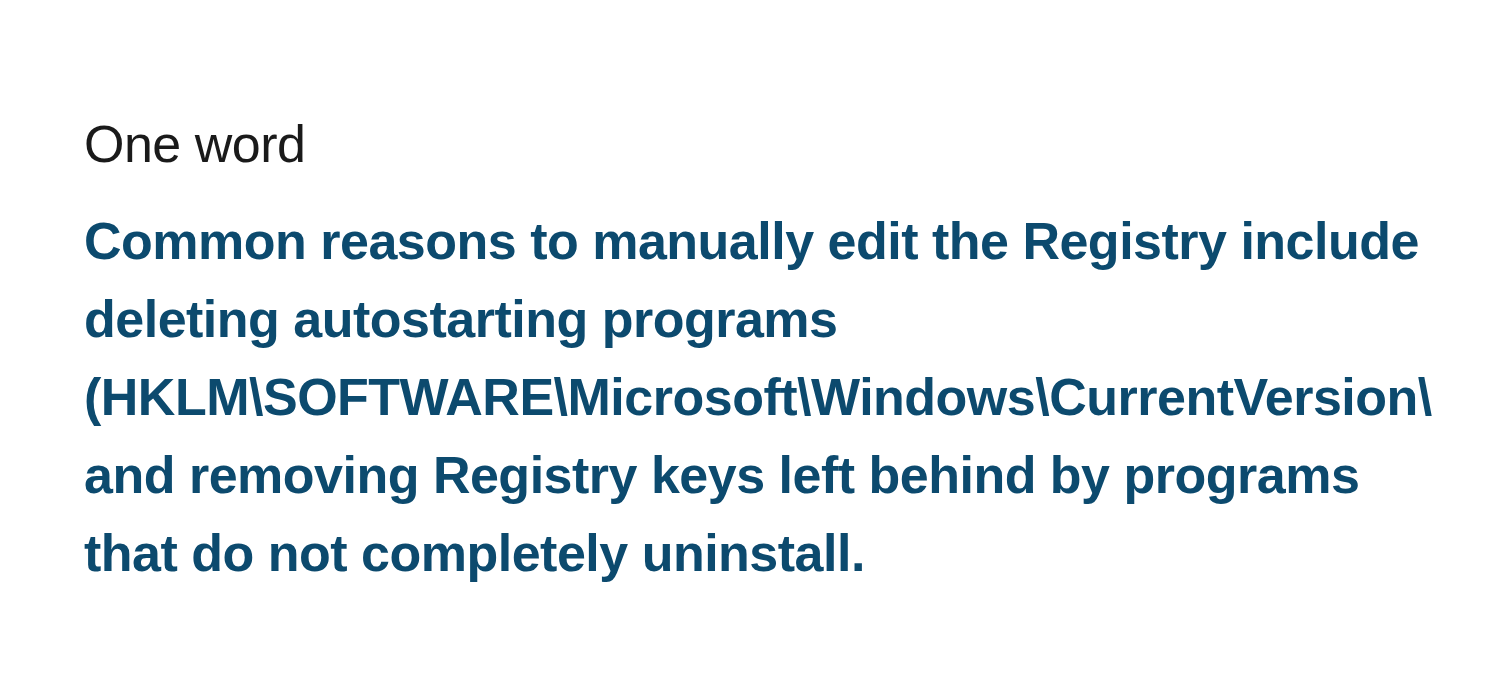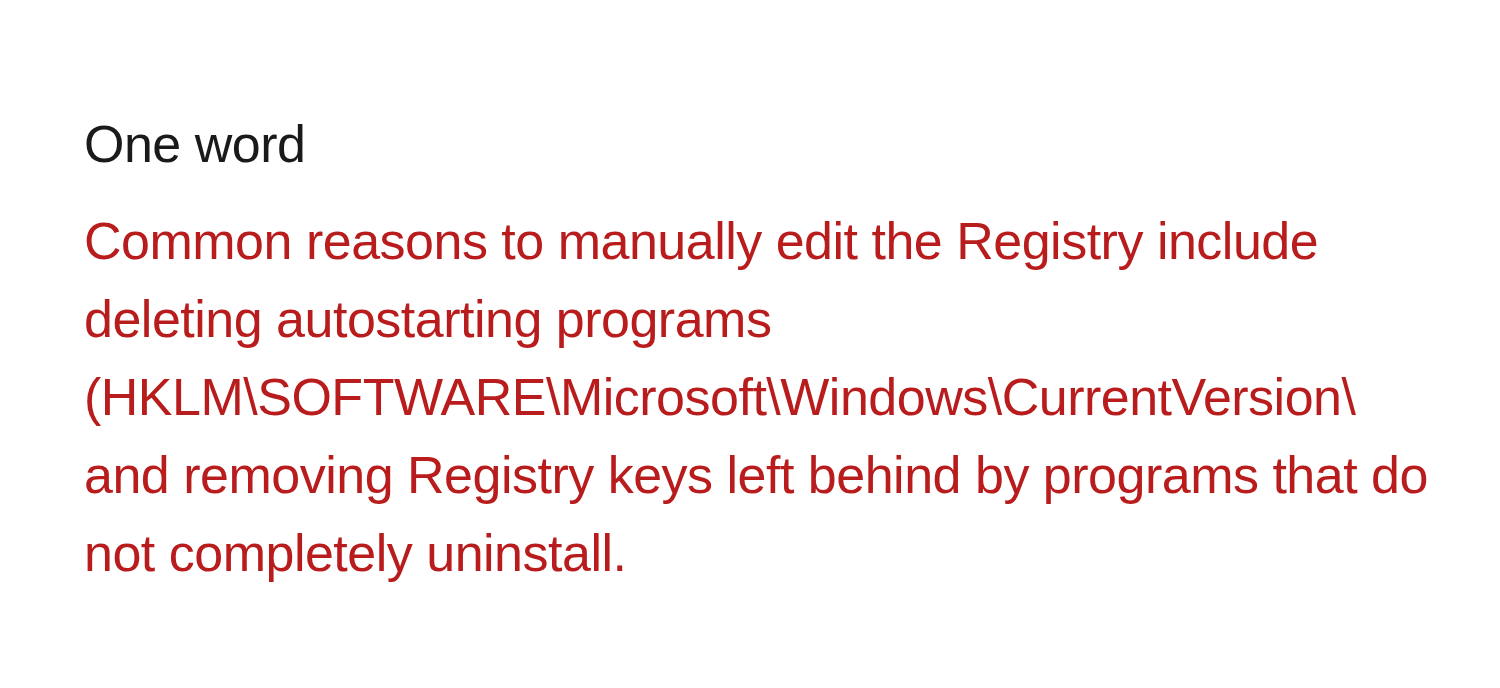--- a/index.html
+++ b/index.html
@@ -17,22 +17,22 @@
     }
     .heading {
       font-size: 52px;
       font-weight: 400;
       color: #1a1a1a;
       margin-bottom: 28px;
       letter-spacing: -0.5px;
     }
     .body-text {
       font-size: 52px;
-      font-weight: 400;
-      color: #b91c1c;
+      font-weight: 700;
+      color: #0c4a6e;
       line-height: 1.5;
       letter-spacing: -0.5px;
       word-break: break-word;
     }
   </style>
 </head>
 <body>
 
 <div class="heading">One word</div>
 <div class="body-text">Common reasons to manually edit the Registry include deleting autostarting programs (HKLM\SOFTWARE\Microsoft\Windows\CurrentVersion\ and removing Registry keys left behind by programs that do not completely uninstall.</div>

